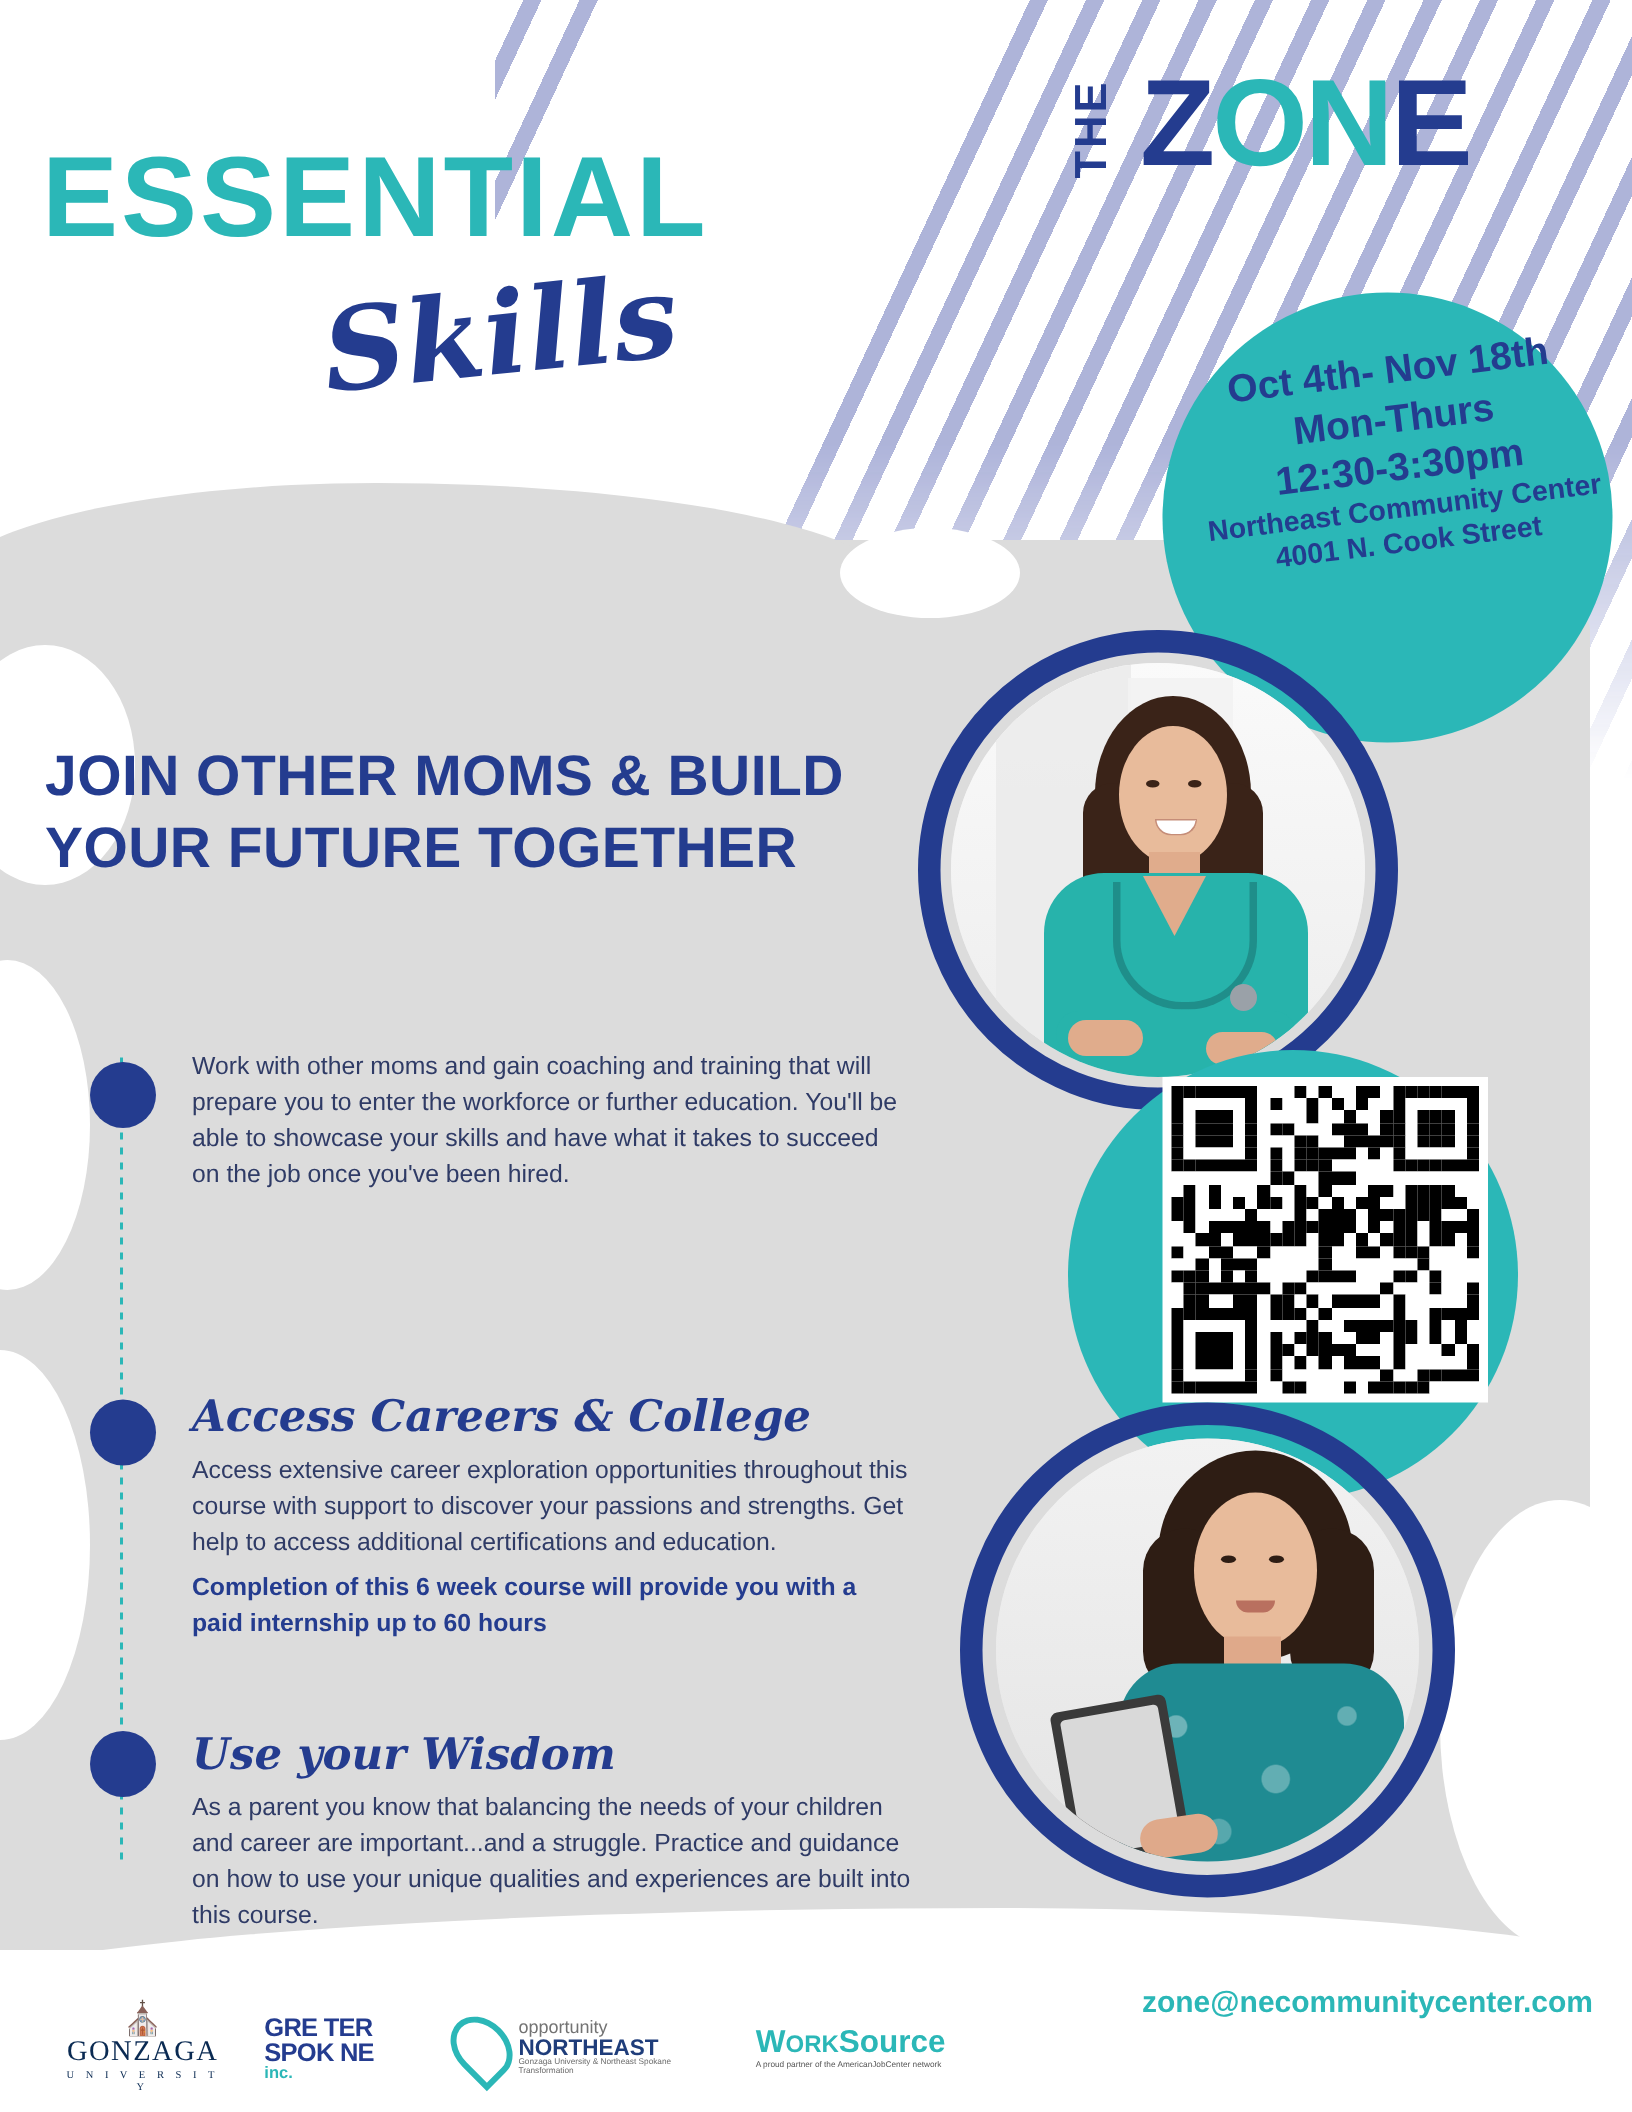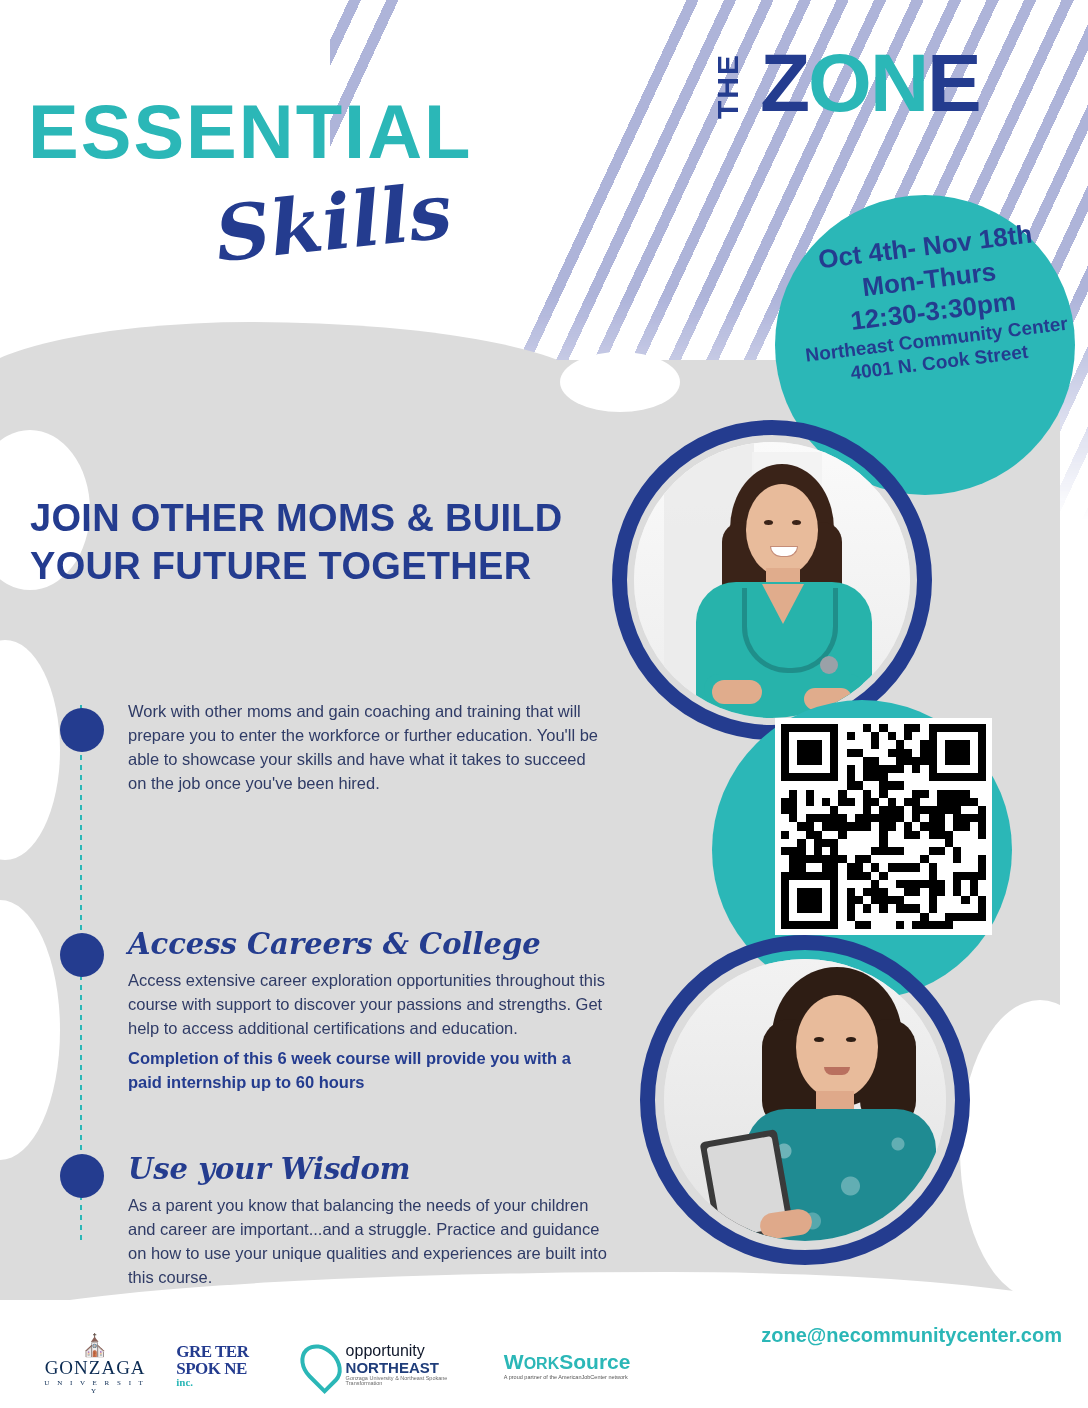--- a/index.html
+++ b/index.html
@@ -302,21 +302,21 @@
   }
   .partner { font-size: 10px; color: #333; text-align: center; }
   .gonzaga { color: #0a2a52; font-family: "Liberation Serif", serif; }
   .gonzaga .g1 { font-size: 19px; letter-spacing: 1px; }
   .gonzaga .g2 { font-size: 7px; letter-spacing: 3px; }
   .greater { color: #243c8f; font-weight: bold; line-height: 1; text-align: left; }
   .greater .l1 { font-size: 17px; letter-spacing: -.5px; }
   .greater .l2 { font-size: 17px; letter-spacing: -.5px; }
   .greater .l3 { font-size: 11px; color: #2bb7b7; }
   .oppne { text-align: left; line-height: 1.05; }
-  .oppne .l1 { font-size: 16px; color: #0f172a; }
+  .oppne .l1 { font-size: 12px; color: #737373; }
   .oppne .l2 { font-size: 15px; color: #1f3d7a; font-weight: bold; }
   .oppne .l3 { font-size: 5.5px; color: #6b6b6b; }
   .worksource { text-align: left; line-height: 1.1; }
   .worksource .l1 { font-size: 21px; font-weight: bold; color: #1b3f94; }
   .worksource .l1 span { color: #2bb7b7; }
   .worksource .l2 { font-size: 5.5px; color: #555; }
 </style>
 </head>
 <body>
 
@@ -1081,21 +1081,21 @@
 </div>
 
 <div class="partners">
 
   <div class="partner gonzaga" style="width:120px;">
     <div style="font-size:22px;line-height:1;">⛪</div>
     <div class="g1">GONZAGA</div>
     <div class="g2">U N I V E R S I T Y</div>
   </div>
 
-  <div class="partner greater" style="width:110px;font-family:Liberation Serif, serif;">
+  <div class="partner greater" style="width:110px;">
     <div class="l1">GRE TER</div>
     <div class="l2">SPOK NE</div>
     <div class="l3">inc.</div>
   </div>
 
   <div class="partner" style="display:flex;align-items:center;gap:6px;width:190px;">
     <div style="width:30px;height:38px;border:4px solid #2bb7b7;border-radius:50% 50% 50% 0;transform:rotate(-45deg);"></div>
     <div class="oppne">
       <div class="l1">opportunity</div>
       <div class="l2">NORTHEAST</div>

